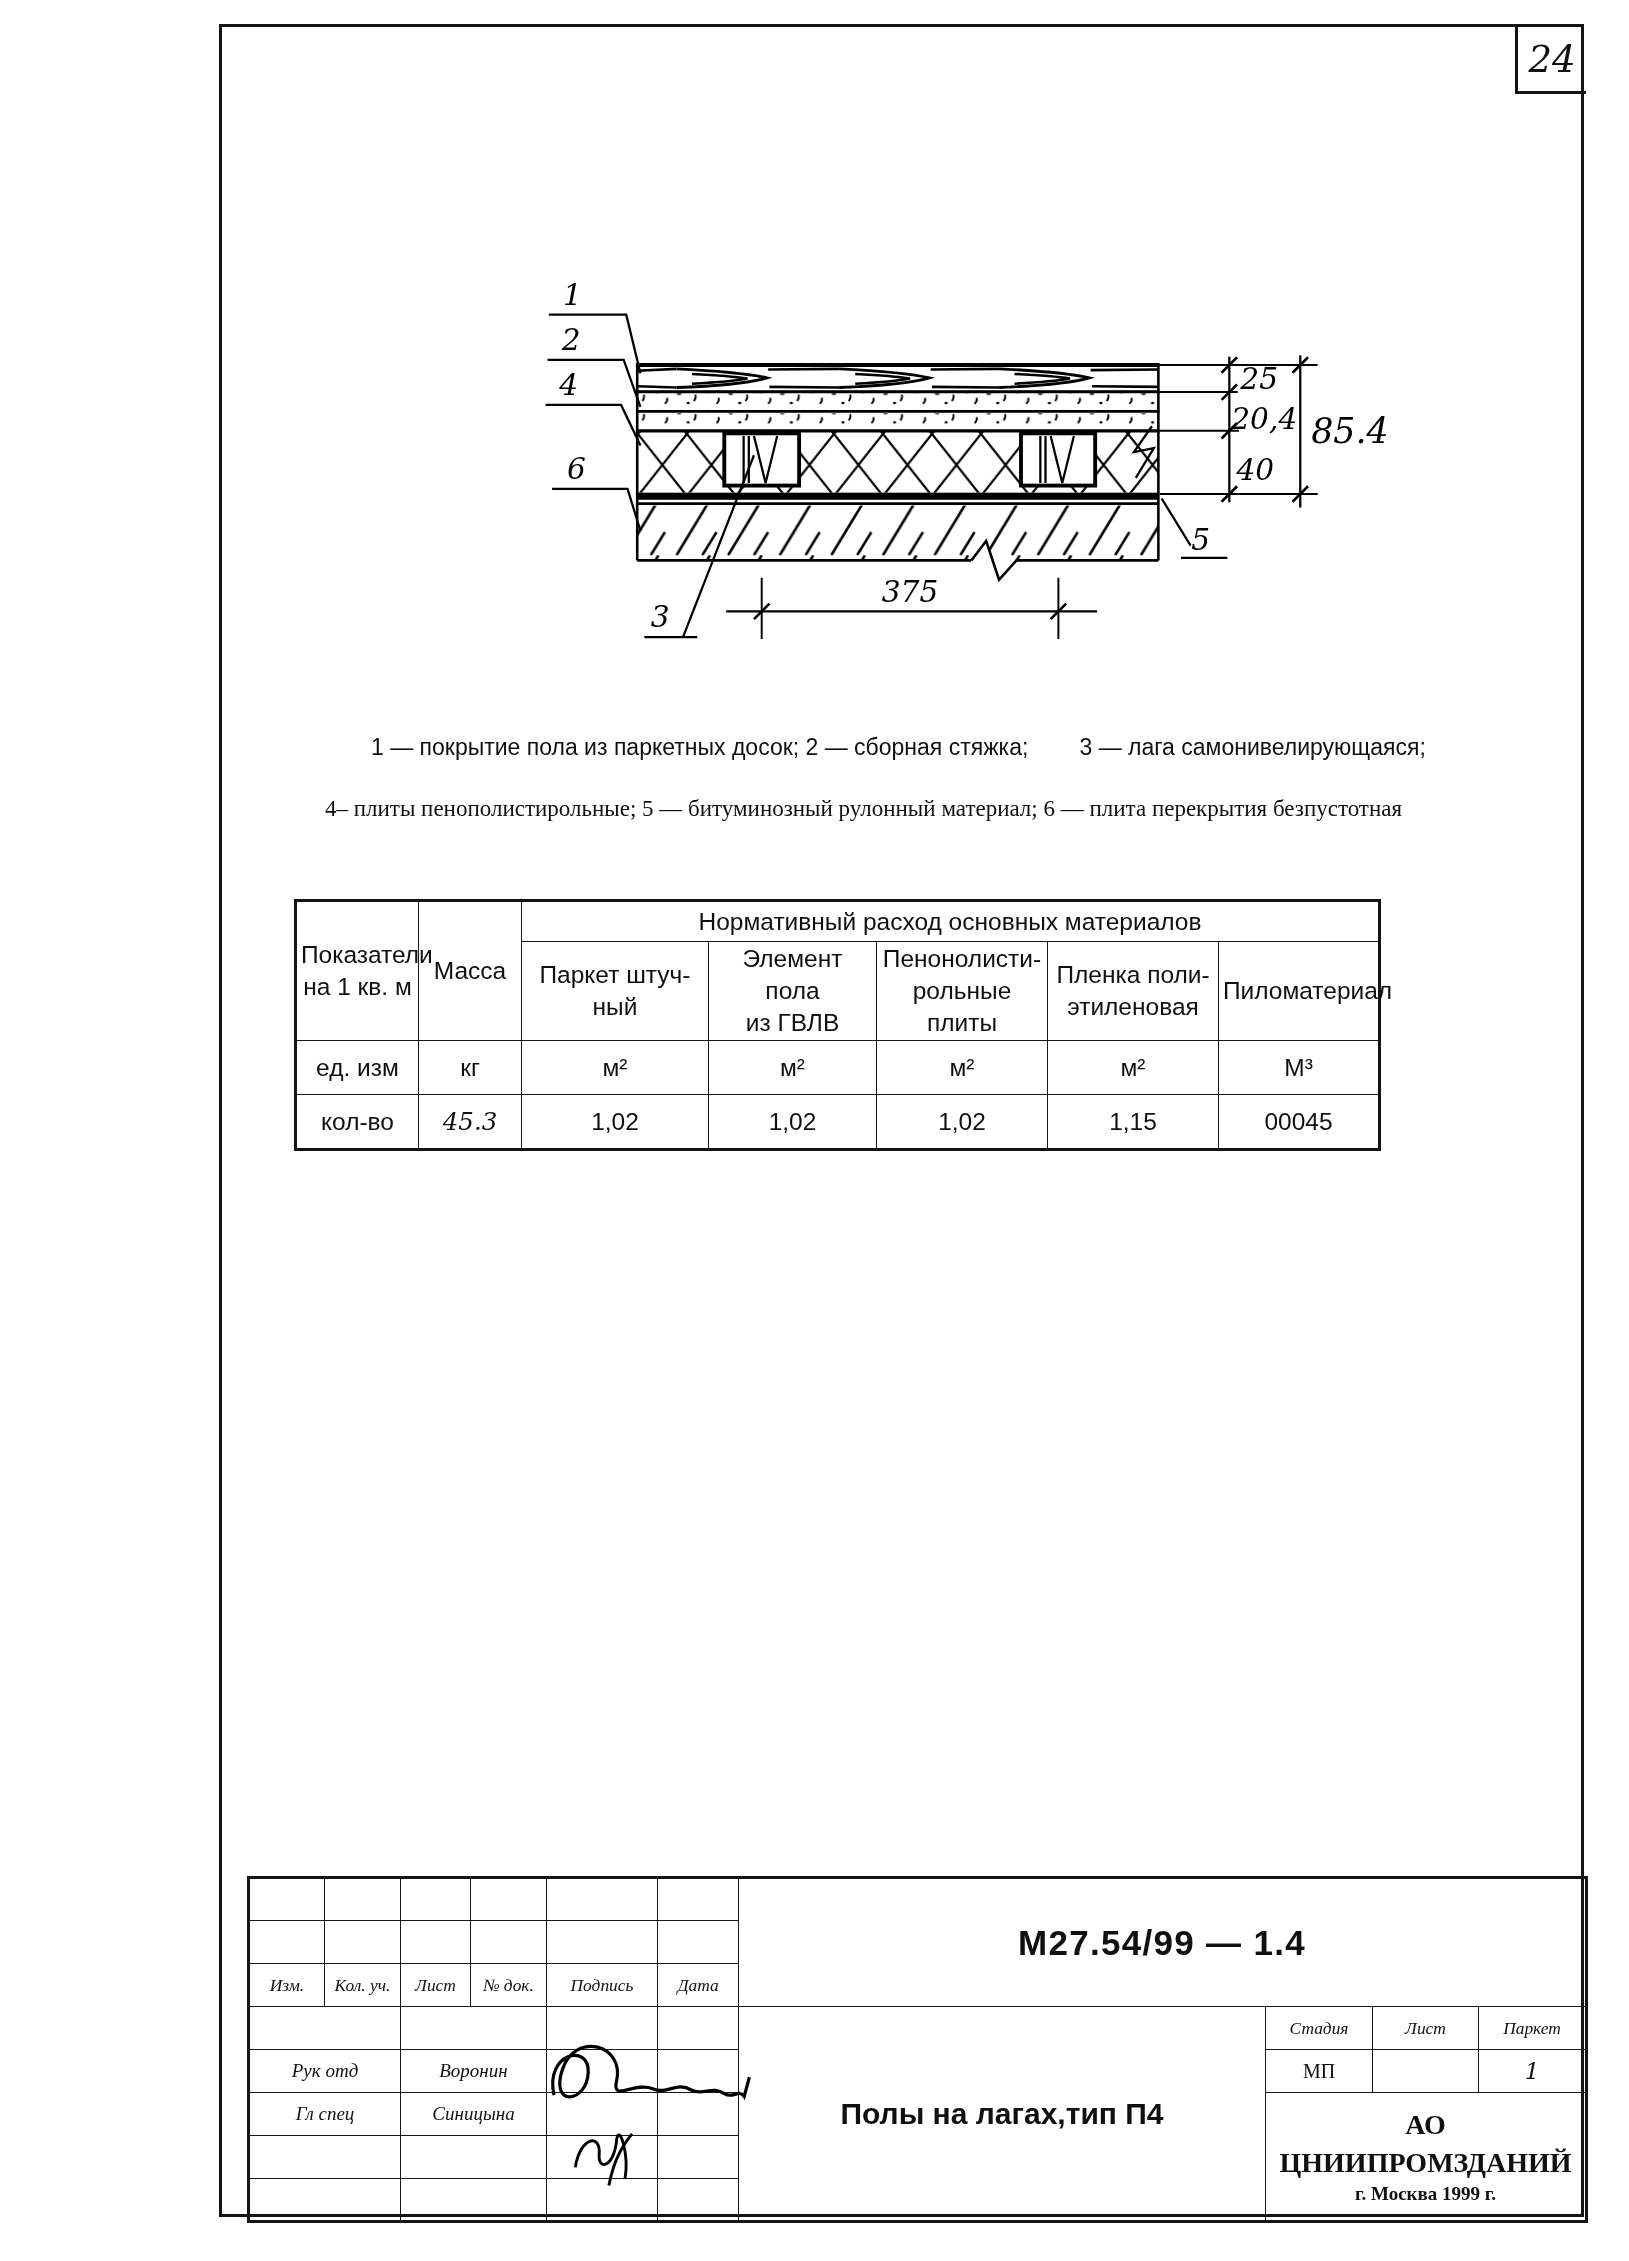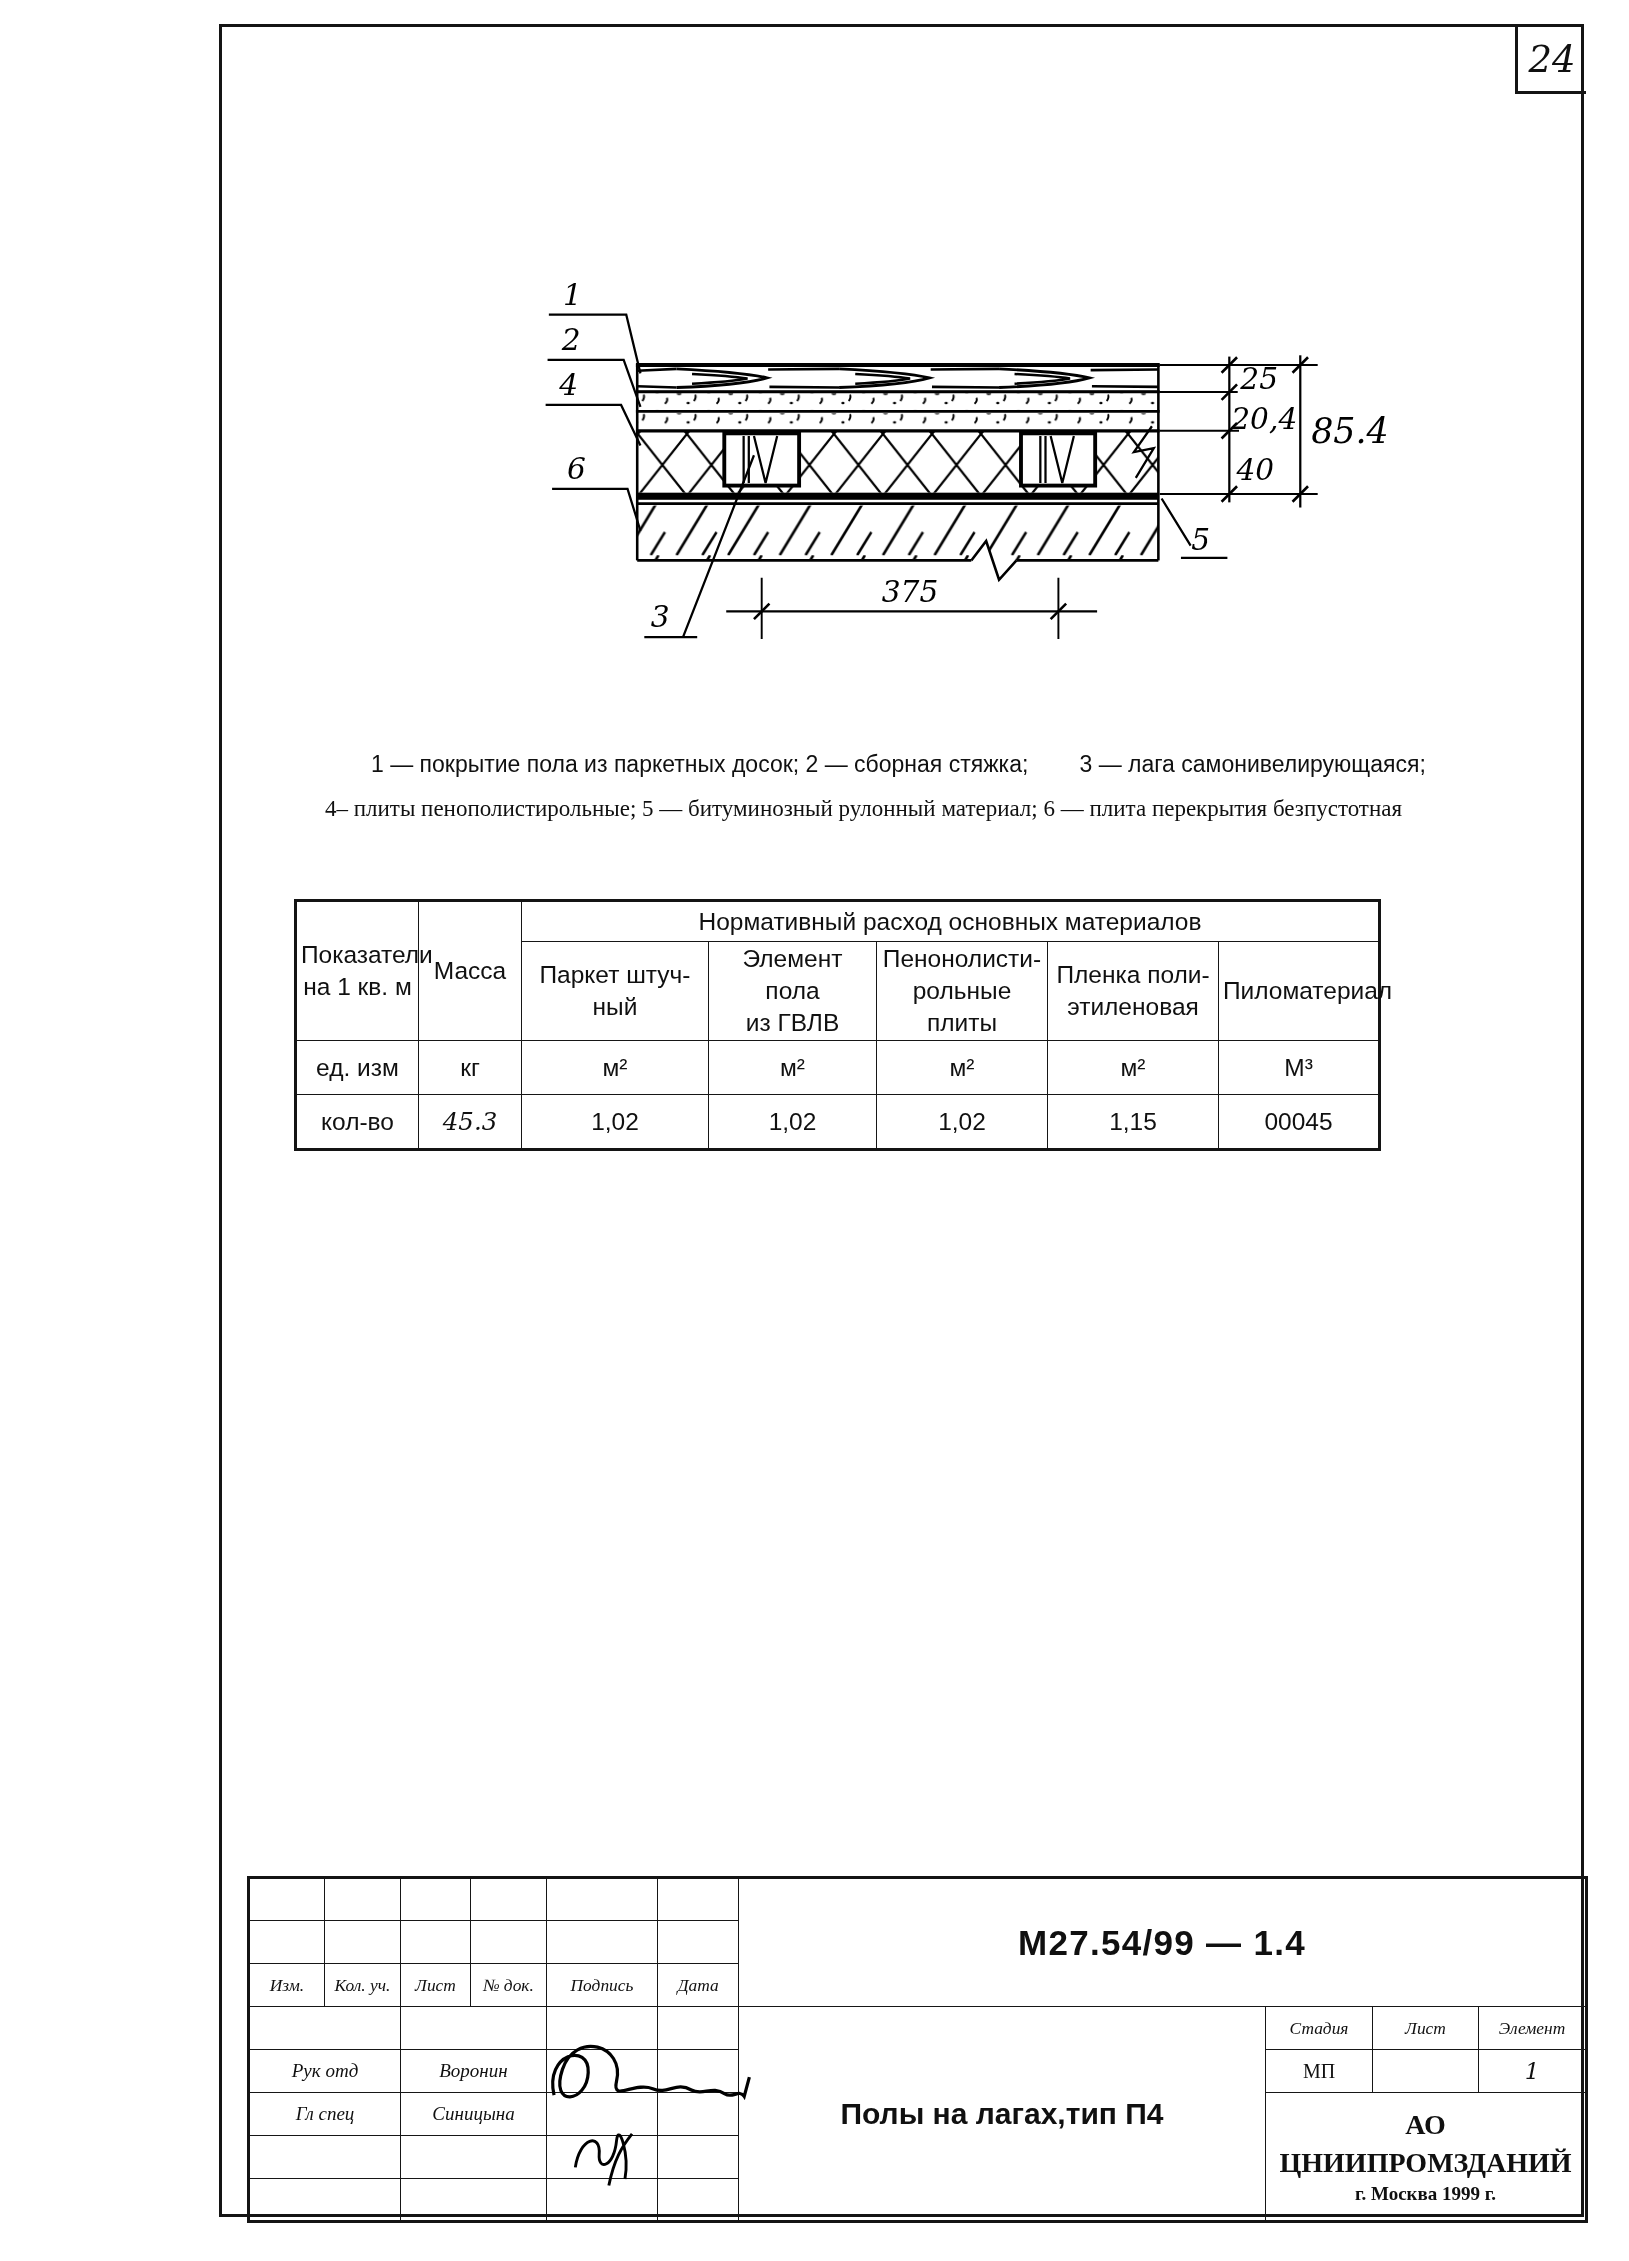--- a/index.html
+++ b/index.html
@@ -6,21 +6,21 @@
   #page{position:relative;width:1629px;height:2261px;background:#ffffff;
         font-family:"Liberation Sans",sans-serif;color:#101010;overflow:hidden;}
   .abs{position:absolute;}
   .frame{left:219px;top:24px;width:1365px;height:2193px;border:3.2px solid #141414;box-sizing:border-box;}
   .pagenum{left:1515px;top:27px;width:68px;height:64px;border-left:3.2px solid #141414;
            border-bottom:3.2px solid #141414;display:flex;align-items:center;justify-content:center;}
   .hand{font-family:"DejaVu Serif",serif;font-style:italic;}
   .pagenum span{font-size:37px;}
   .drawing{left:542px;top:265px;width:878px;height:387px;}
   .legend{font-size:23px;white-space:pre-wrap;line-height:1.2;}
-  #legend1{left:371px;top:751px;}
+  #legend1{left:371px;top:734px;}
   #legend2{left:325px;top:795px;font-family:Liberation Serif, serif;}
   table.mat{left:294px;top:899px;border-collapse:collapse;table-layout:fixed;width:1084px;}
   table.mat td{border:1.9px solid #161616;text-align:center;vertical-align:middle;
                font-size:24.5px;line-height:1.3;padding:1.3px 3.9px;white-space:pre-line;box-sizing:border-box;}
   table.mat{border:3.2px solid #141414;}
   td.vtop{vertical-align:top;padding-top:6.5px;}
   td.qty-hand{font-family:"DejaVu Serif",serif;font-style:italic;font-size:27px;}
   
   table.stamp{left:247px;top:1876px;border-collapse:collapse;table-layout:fixed;width:1338px;}
   table.stamp{border:3.2px solid #141414;}
@@ -258,21 +258,21 @@
       <td class="lbl">Дата</td>
     </tr>
     <tr style="height:43px">
       <td colspan="2"></td>
           <td colspan="2"></td>
           <td></td>
           <td></td>
       <td rowspan="5" class="ttl">Полы на лагах,тип П4</td>
       <td class="lbl">Стадия</td>
       <td class="lbl">Лист</td>
-      <td class="lbl">Элемент</td>
+      <td class="lbl">Паркет</td>
     </tr>
     <tr style="height:43px">
       <td colspan="2" class="nm role">Рук отд</td>
       <td colspan="2" class="nm name">Воронин</td>
       <td></td>
       <td></td>
       <td class="mp">МП</td>
       <td></td>
       <td class="sheetnum hand">1</td>
     </tr>

